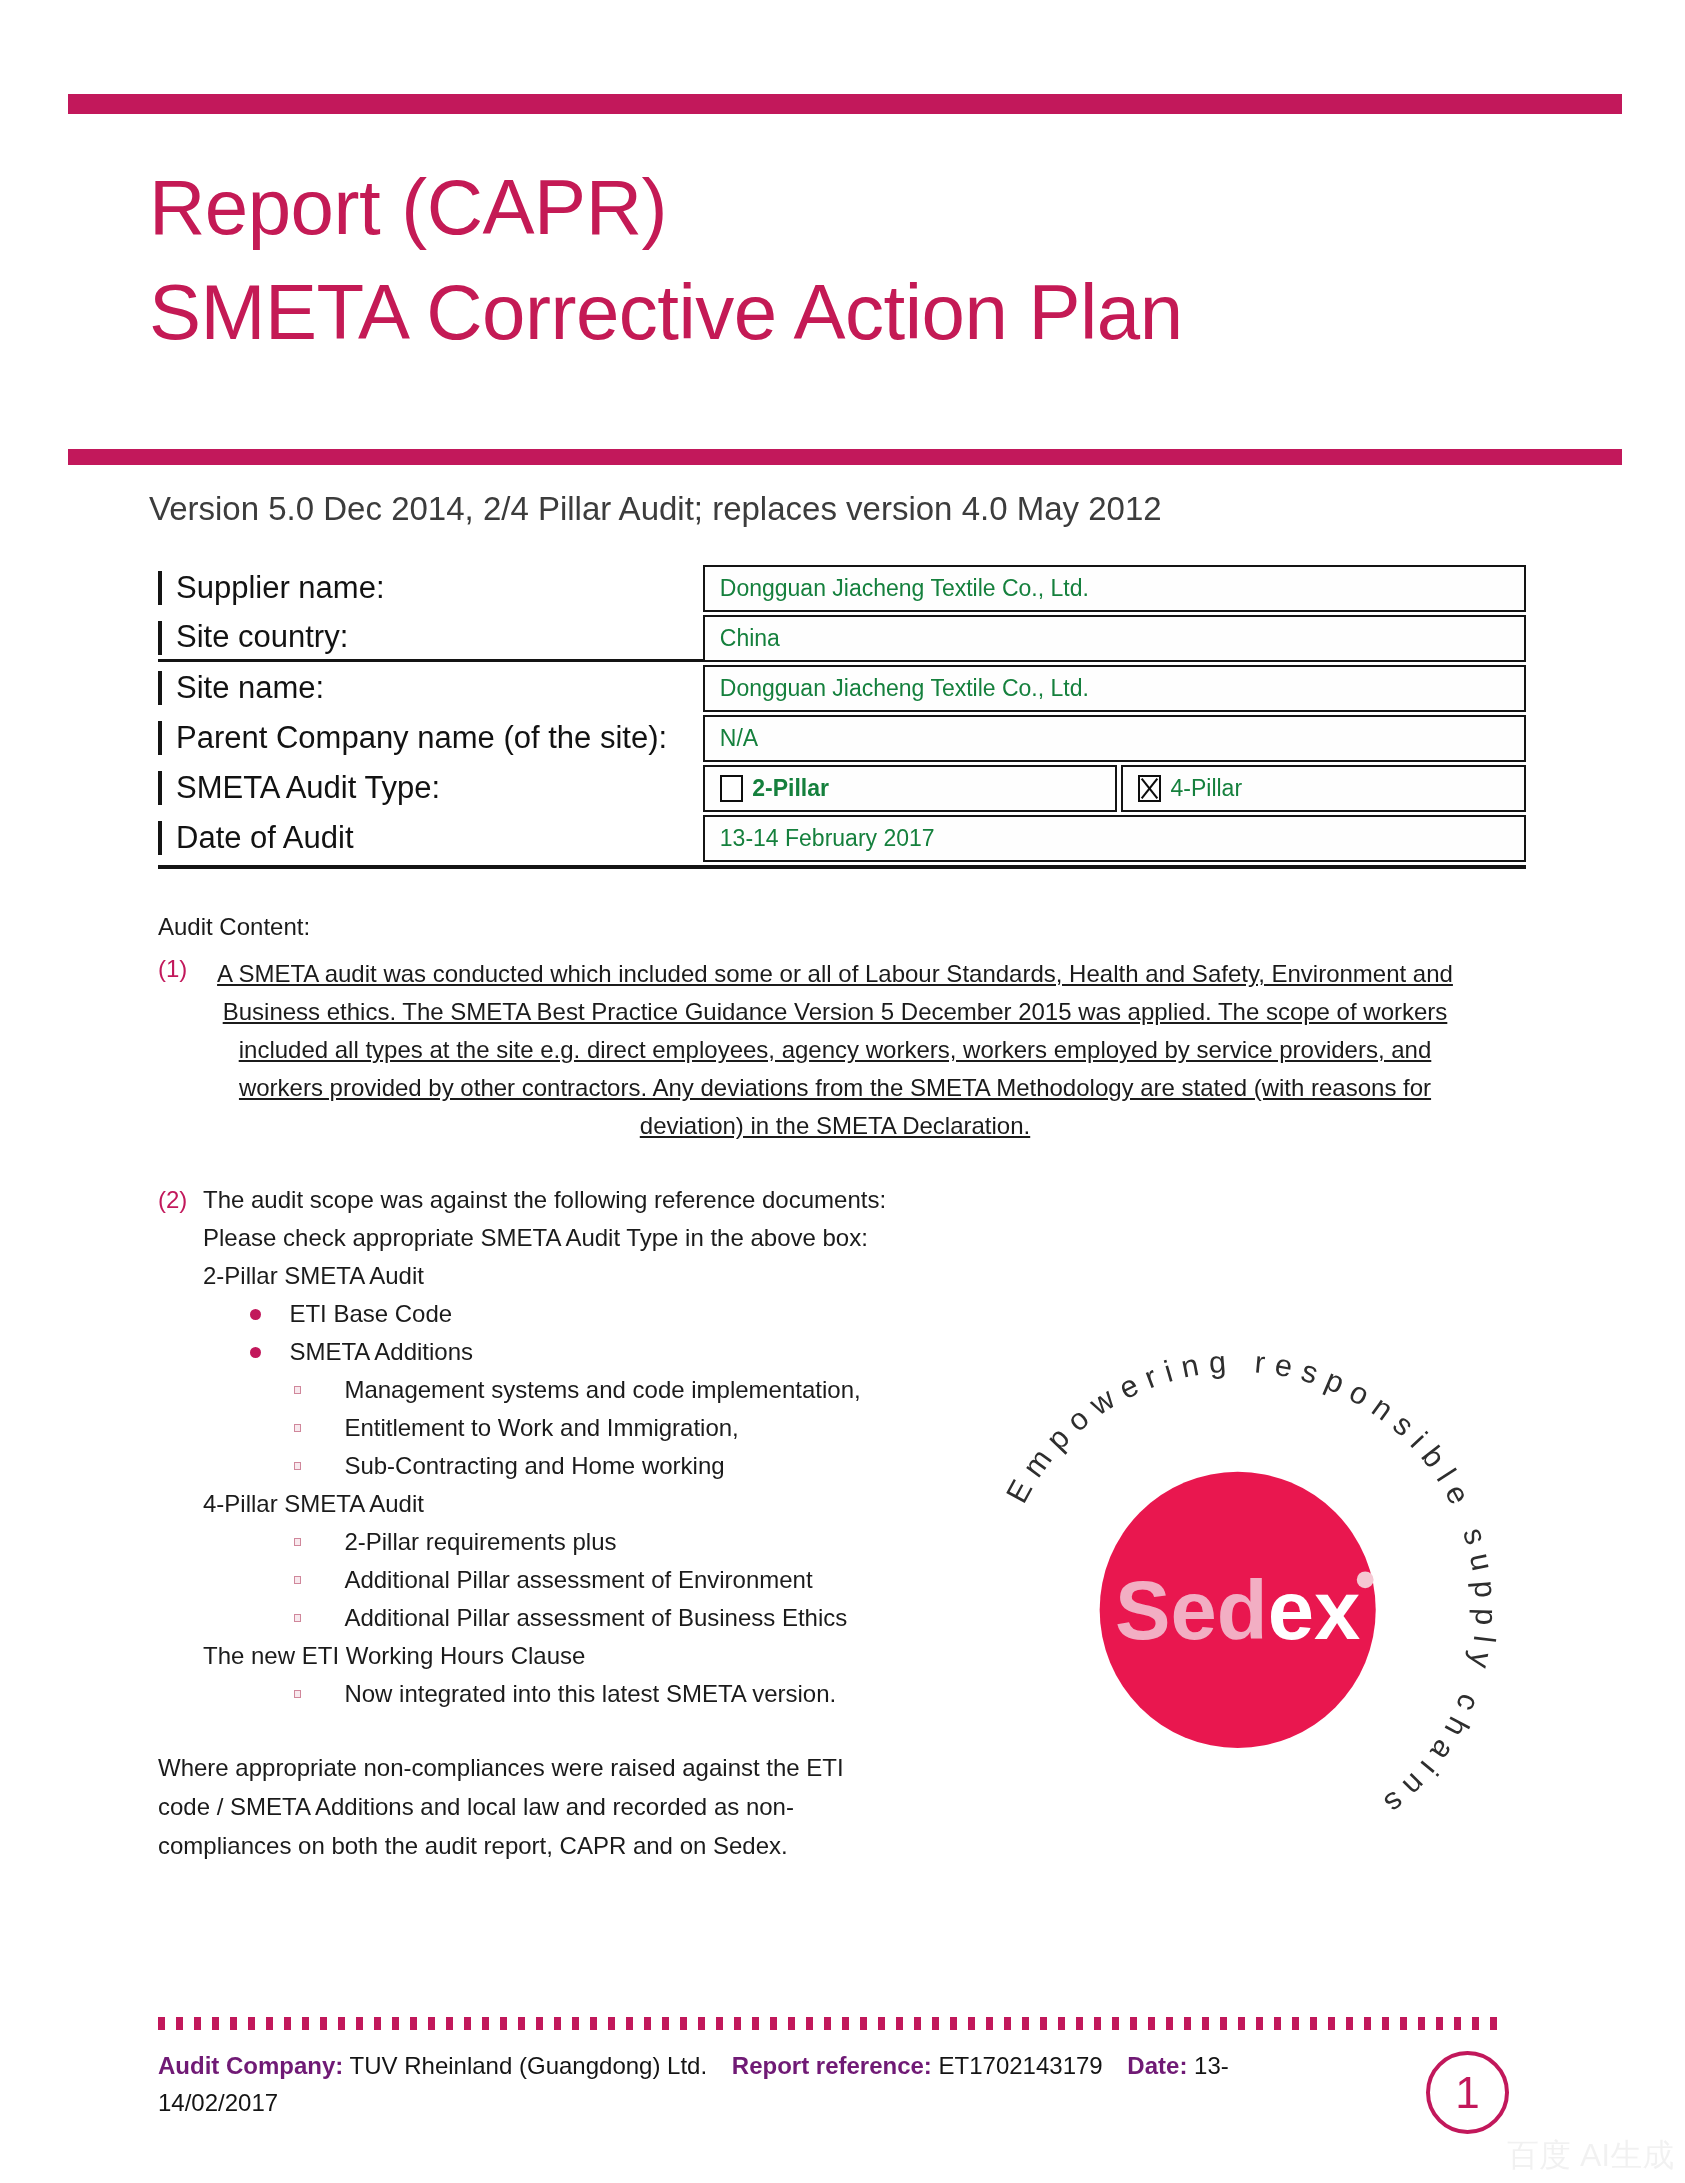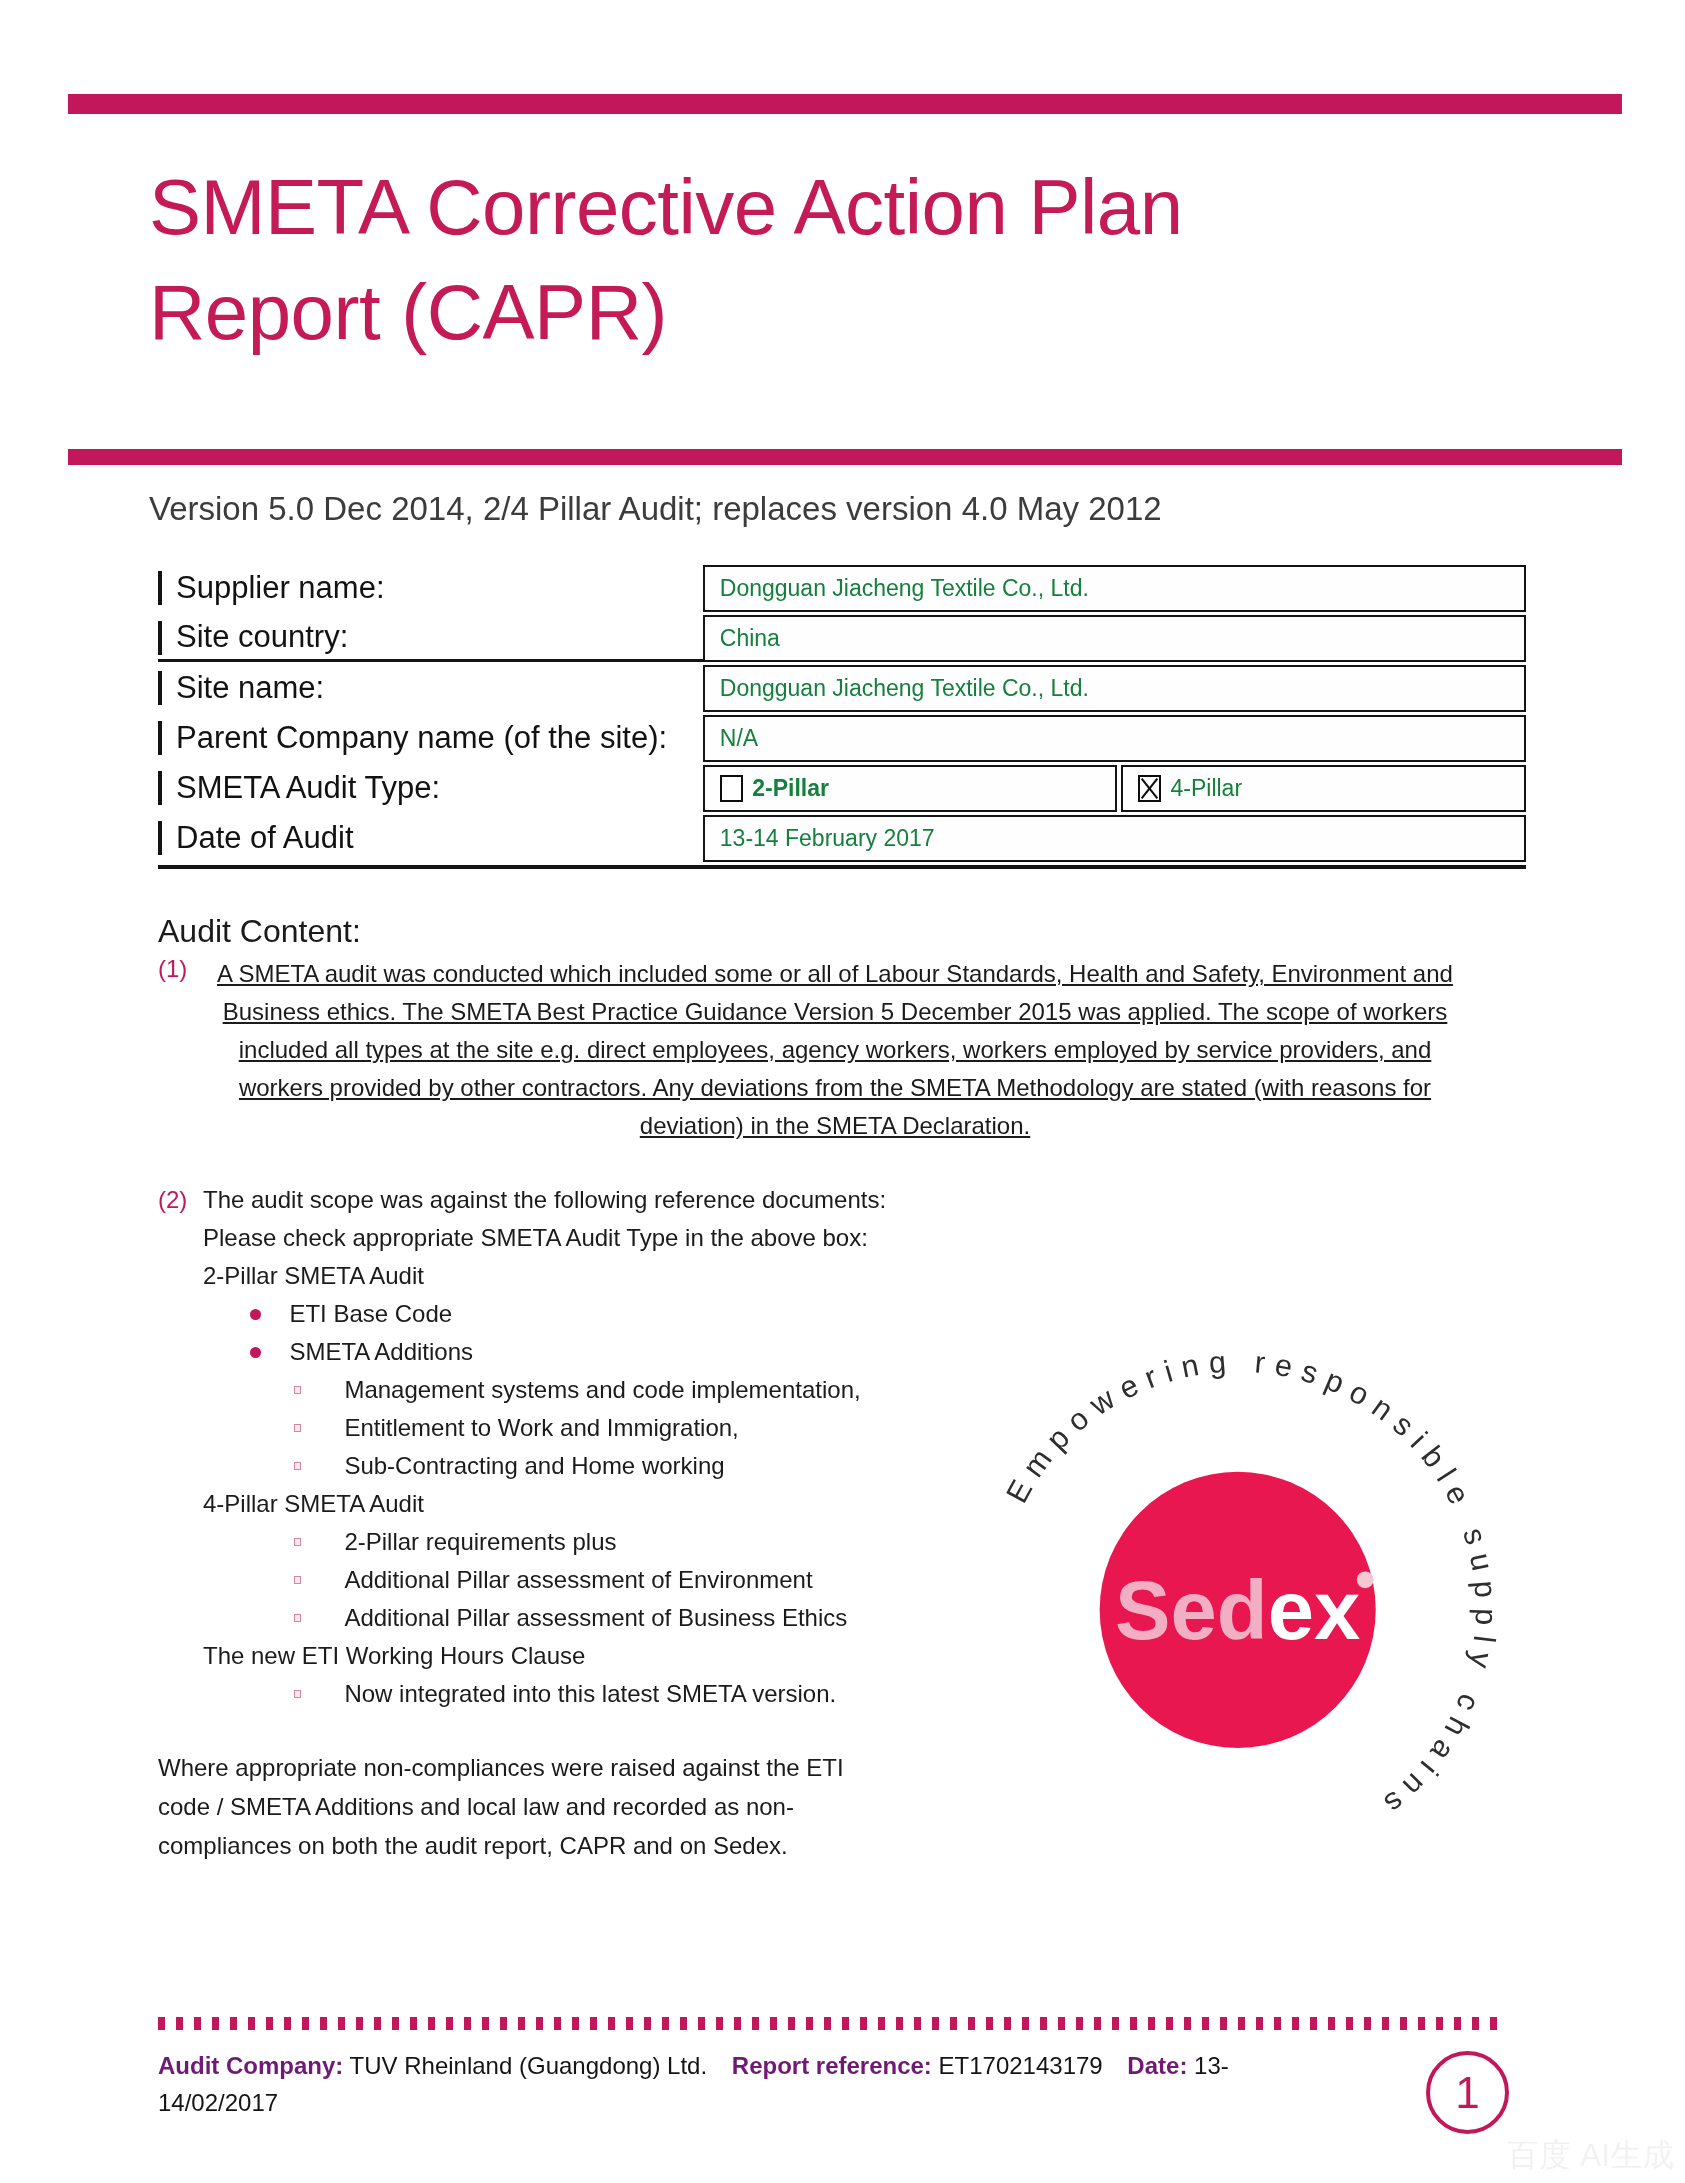--- a/index.html
+++ b/index.html
@@ -45,21 +45,21 @@
   }
   .vcell.half{flex:0 0 414px;font-weight:bold;}
   .vcell.half2{margin-left:4.2px;}
   .checkbox{
     width:19px;height:23px;border:2.6px solid #0d0d0d;margin-right:9.5px;
     position:relative;flex:0 0 auto;box-sizing:content-box;background:#fff;
   }
   .checkbox svg{position:absolute;inset:0;width:100%;height:100%;display:none;}
   .checkbox.checked svg{display:block;}
   
-  #audit-heading{position:absolute;left:158px;top:913px;font-size:32px;}
+  #audit-heading{position:absolute;left:158px;top:913px;font-size:24px;}
   .pnum{color:#C2185B;}
   #item1-num{position:absolute;left:158px;top:955px;font-size:24px;}
   #item1-text{
     position:absolute;left:203px;top:955px;width:1264px;
     font-size:24px;line-height:38px;text-align:center;text-decoration:underline;
   }
   #list-block{position:absolute;left:158px;top:1181px;font-size:24px;}
   .ln{height:38px;display:flex;align-items:center;}
   .ln .num{width:45px;flex:0 0 auto;color:#C2185B;}
   .ln.ind{padding-left:45px;}
@@ -103,22 +103,22 @@
   }
 </style>
 </head>
 <body>
 
 <div id="page">
 
   <div id="top-bar" class="bar"></div>
 
   <div id="doc-title">
+    <div>Report (CAPR)</div>
     <div>SMETA Corrective Action Plan</div>
-    <div>Report (CAPR)</div>
   </div>
 
   <div id="mid-bar" class="bar"></div>
 
   <div id="version-line">Version 5.0 Dec 2014, 2/4 Pillar Audit; replaces version 4.0 May 2012</div>
 
   <div id="info-table">
     <div class="trow">
       <div class="lcell">Supplier name:</div>
       <div class="vcell">Dongguan Jiacheng Textile Co., Ltd.</div>

